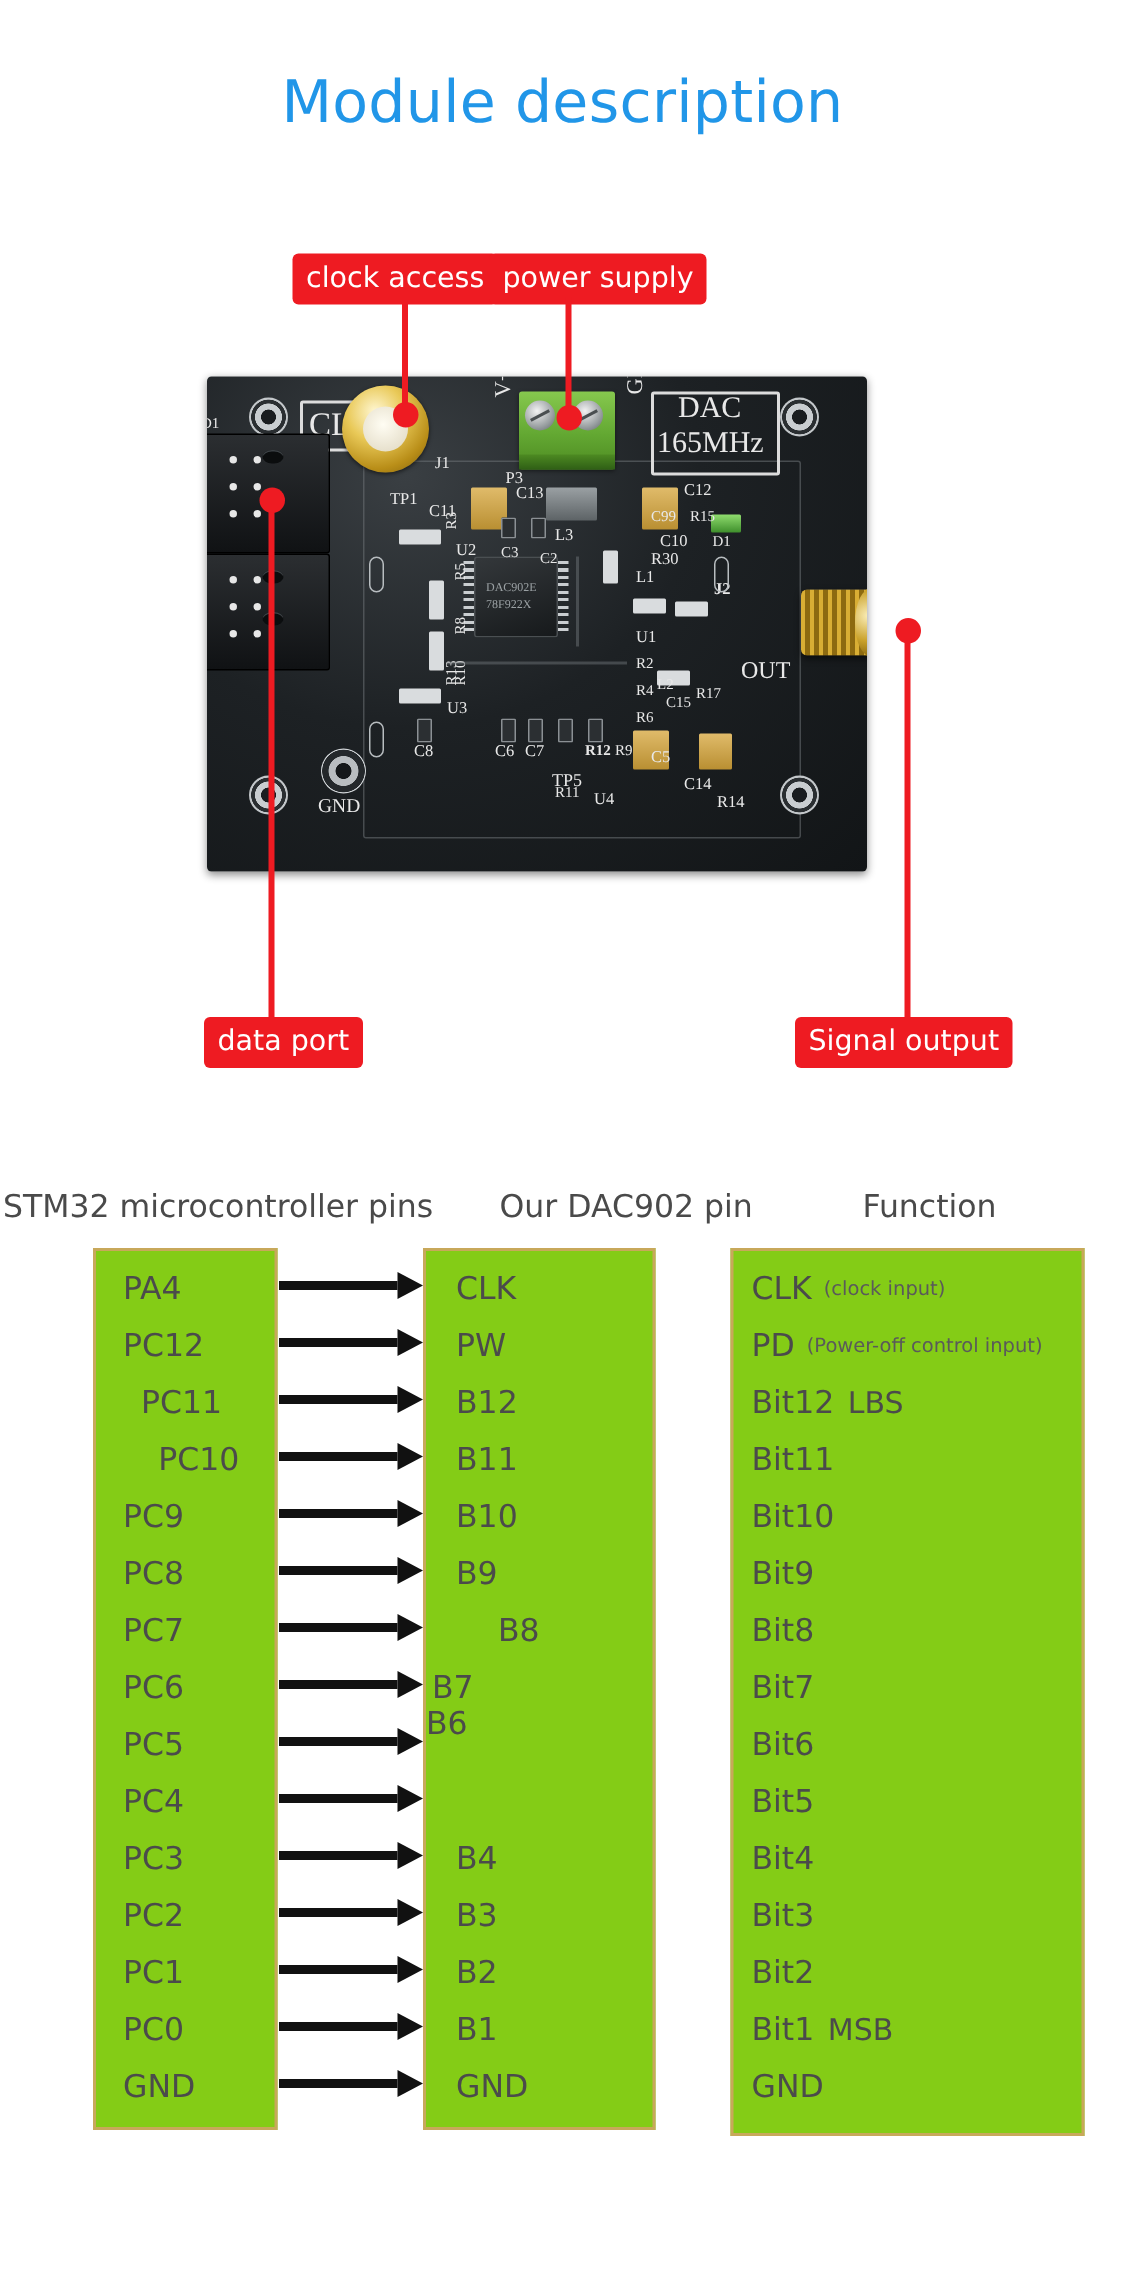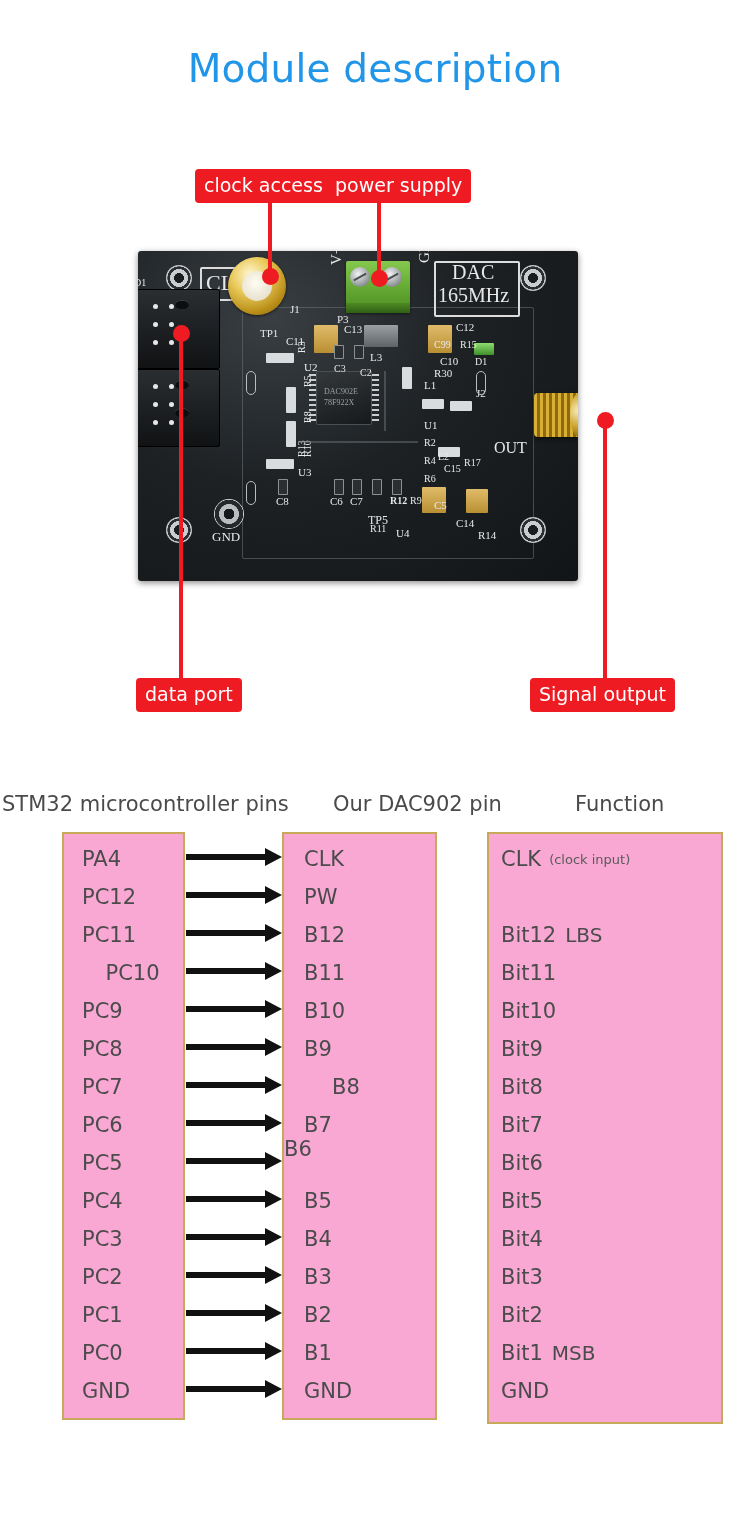--- a/index.html
+++ b/index.html
@@ -207,21 +207,21 @@
   }
   .col-head {
     position: absolute;
     font-size: 21px;
     color: #4a4a4a;
     font-family: "DejaVu Sans", sans-serif;
     white-space: nowrap;
   }
   .pin-box {
     position: absolute;
-    background: #f9a8d4;
+    background: #84cc16;
     border: 2px solid #c8a85a;
     box-sizing: border-box;
   }
   .pin-row {
     position: absolute;
     left: 0;
     width: 100%;
     height: 38px;
     display: flex;
     align-items: center;
@@ -348,21 +348,21 @@
     <div class="silk-text" style="left:148px; top:84px; font-size:11px;">C11</div>
     <div class="silk-text" style="left:318px; top:70px; font-size:11px;">C12</div>
     <div class="silk-text" style="left:232px; top:100px; font-size:11px;">L3</div>
     <div class="silk-text" style="left:302px; top:104px; font-size:11px;">C10</div>
     <div class="silk-text" style="left:296px; top:116px; font-size:11px;">R30</div>
     <div class="silk-text" style="left:286px; top:128px; font-size:11px;">L1</div>
 
     <div class="smd grn" style="left:336px; top:92px; width:20px; height:12px;"></div>
     <div class="silk-text" style="left:337px; top:105px; font-size:10px;">D1</div>
 
-    <div class="silk-text" style="left:338px; top:136px; font-size:11px;">J2</div>
+    <div class="silk-text" style="left:338px; top:136px; font-size:11px;font-weight:bold;">J2</div>
     <div class="sma-out" style="left:396px; top:142px; width:48px; height:44px;"></div>
     <div class="silk-text" style="left:356px; top:188px; font-size:16px;">OUT</div>
 
     <div class="smd" style="left:128px; top:102px; width:28px; height:10px;"></div>
     <div class="smd" style="left:148px; top:136px; width:10px; height:26px;"></div>
     <div class="smd" style="left:148px; top:170px; width:10px; height:26px;"></div>
     <div class="smd" style="left:128px; top:208px; width:28px; height:10px;"></div>
     <div class="smd" style="left:182px; top:88px; width:0px; height:0px;"></div>
     <div class="smd blk" style="left:196px; top:94px; width:10px; height:14px;"></div>
     <div class="smd blk" style="left:216px; top:94px; width:10px; height:14px;"></div>
@@ -433,21 +433,21 @@
   <div class="col-head" style="left:333px; top:22px;">Our DAC902 pin</div>
   <div class="col-head" style="left:575px; top:22px;">Function</div>
 
   <div class="pin-box" id="col-mcu" style="left:62px;  top:62px; width:123px; height:588px;">
       <div class="pin-row" style="top: 6px; padding-left: 18px;">
         <span class="pin-label">PA4</span>
       </div>
       <div class="pin-row" style="top: 44px; padding-left: 18px;">
         <span class="pin-label">PC12</span>
       </div>
-      <div class="pin-row" style="top: 82px; padding-left: 18px;">
+      <div class="pin-row" style="top: 82px; padding-left: 30px;">
         <span class="pin-label">PC11</span>
       </div>
       <div class="pin-row" style="top: 120px; padding-left: 18px; justify-content: center;">
         <span class="pin-label">PC10</span>
       </div>
       <div class="pin-row" style="top: 158px; padding-left: 18px;">
         <span class="pin-label">PC9</span>
       </div>
       <div class="pin-row" style="top: 196px; padding-left: 18px;">
         <span class="pin-label">PC8</span>
@@ -495,28 +495,25 @@
       </div>
       <div class="pin-row" style="top: 158px; padding-left: 20px;">
         <span class="pin-label">B10</span>
       </div>
       <div class="pin-row" style="top: 196px; padding-left: 20px;">
         <span class="pin-label">B9</span>
       </div>
       <div class="pin-row" style="top: 234px; padding-left: 20px; margin-left: 28px;">
         <span class="pin-label">B8</span>
       </div>
-      <div class="pin-row" style="top: 272px; padding-left: 20px; text-align: center;">
+      <div class="pin-row" style="top: 272px; padding-left: 4px; text-align: center;">
         <span class="pin-label">B7</span>
       </div>
       <div class="pin-row" style="top: 296px;  align-items: center;">
         <span class="pin-label">B6</span>
-      </div>
-      <div class="pin-row" style="top: 348px; padding-left: 20px;">
-        <span class="pin-label">B5</span>
       </div>
       <div class="pin-row" style="top: 386px; padding-left: 20px;">
         <span class="pin-label">B4</span>
       </div>
       <div class="pin-row" style="top: 424px; padding-left: 20px;">
         <span class="pin-label">B3</span>
       </div>
       <div class="pin-row" style="top: 462px; padding-left: 20px;">
         <span class="pin-label">B2</span>
       </div>
@@ -525,20 +522,24 @@
       </div>
       <div class="pin-row" style="top: 538px; padding-left: 20px;">
         <span class="pin-label">GND</span>
       </div>
     </div>
   <div class="pin-box" id="col-function" style="left:487px; top:62px; width:236px; height:592px;">
       <div class="pin-row" style="top: 6px; padding-left: 12px;">
         <span class="pin-label">CLK</span>
         <span class="pin-note">(clock input)</span>
       </div>
+      <div class="pin-row" style="top: 44px; padding-left: 12px;">
+        <span class="pin-label">PD</span>
+        <span class="pin-note">(Power-off control input)</span>
+      </div>
       <div class="pin-row" style="top: 82px; padding-left: 12px;">
         <span class="pin-label">Bit12</span>
         <span class="pin-sub">LBS</span>
       </div>
       <div class="pin-row" style="top: 120px; padding-left: 12px;">
         <span class="pin-label">Bit11</span>
       </div>
       <div class="pin-row" style="top: 158px; padding-left: 12px;">
         <span class="pin-label">Bit10</span>
       </div>

